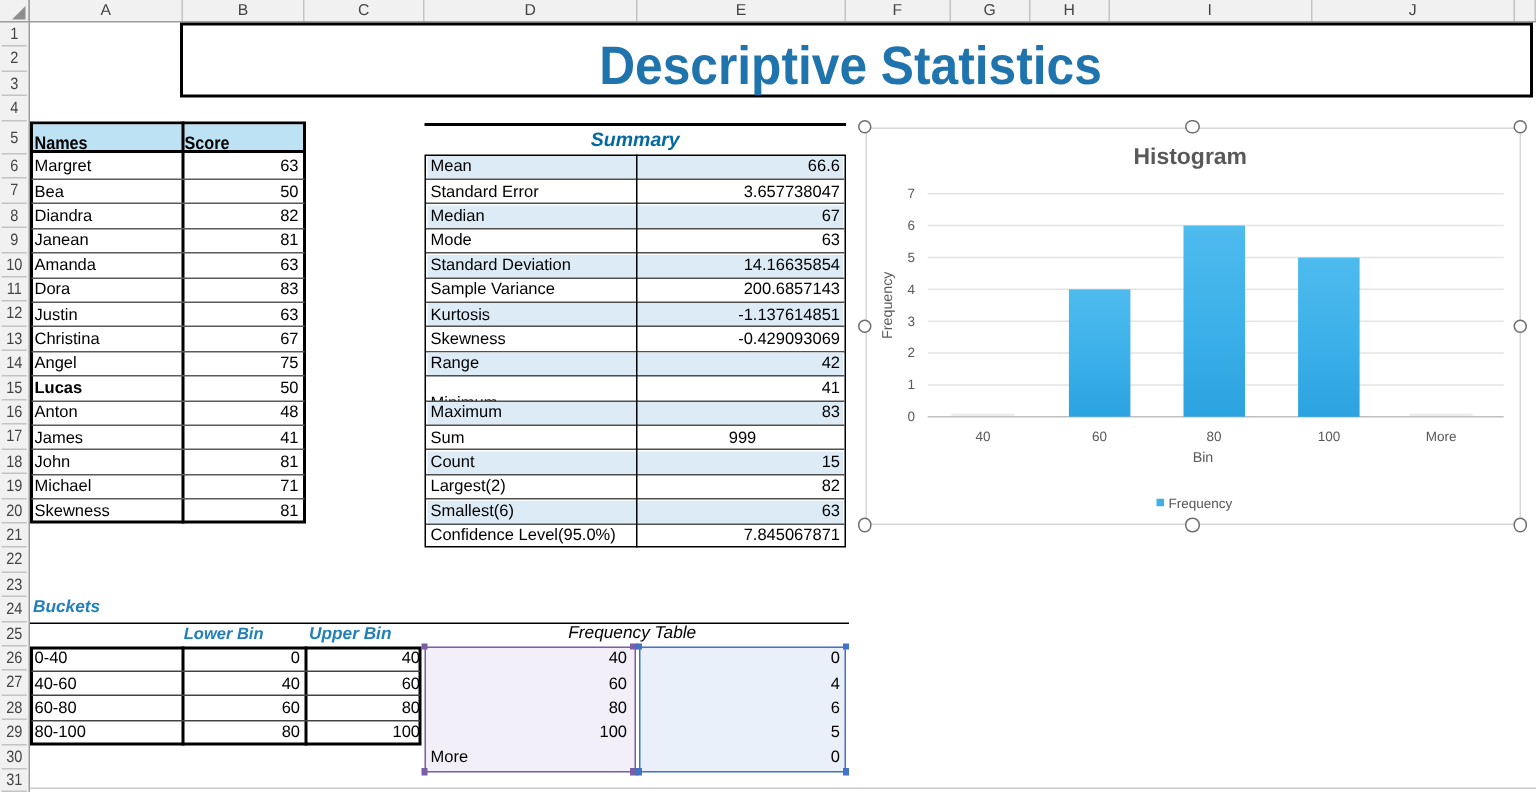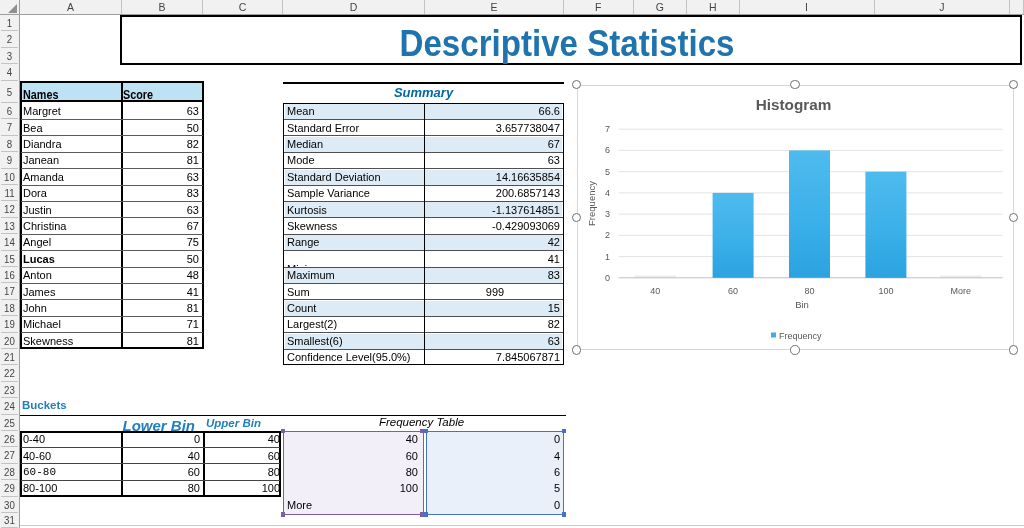--- a/index.html
+++ b/index.html
@@ -159,36 +159,36 @@
 <div class="cell r" style="left:430px;top:319.4px;width:130px;">82</div>
 <div class="abs" style="left:284px;top:332.1px;width:279px;height:1px;background:#4f4f4f;"></div>
 <div class="abs" style="left:285px;top:333.6px;width:277px;height:15.4px;background:#dcebf6;"></div>
 <div class="cell" style="left:287px;top:335.8px;">Smallest(6)</div>
 <div class="cell r" style="left:430px;top:335.8px;width:130px;">63</div>
 <div class="abs" style="left:284px;top:348.5px;width:279px;height:1px;background:#4f4f4f;"></div>
 <div class="cell" style="left:287px;top:352.2px;">Confidence Level(95.0%)</div>
 <div class="cell r" style="left:430px;top:352.2px;width:130px;">7.845067871</div>
 <div class="abs" style="left:423.5px;top:103.0px;width:1.6px;height:262.4px;background:#000;"></div>
 <div class="abs" style="left:20px;top:414.5px;width:546px;height:1.6px;background:#000;"></div>
-<div class="cell" style="left:22px;top:400px;font-weight:bold;color:#2180ba;font-size:11.5px;">Buckets</div>
-<div class="cell" style="left:122.5px;top:417.5px;font-weight:bold;font-style:italic;color:#2180ba;font-size:15px;">Lower Bin</div>
+<div class="cell" style="left:22px;top:400px;font-weight:bold;font-style:italic;color:#2180ba;font-size:11.5px;">Buckets</div>
+<div class="cell" style="left:122.5px;top:417.5px;font-weight:bold;font-style:italic;color:#2180ba;font-size:11px;">Lower Bin</div>
 <div class="cell" style="left:206px;top:417.5px;font-weight:bold;font-style:italic;color:#2180ba;font-size:11.5px;">Upper Bin</div>
 <div class="abs" style="left:281px;top:416px;width:281px;text-align:center;font-size:11.5px;font-style:italic;color:#000;">Frequency Table</div>
 <div class="abs" style="left:20px;top:431.0px;width:261px;height:66.0px;background:#fff;border:2px solid #000;box-sizing:border-box;"></div>
 <div class="abs" style="left:121px;top:431.0px;width:2px;height:66.0px;background:#000;"></div>
 <div class="abs" style="left:202.5px;top:431.0px;width:2px;height:66.0px;background:#000;"></div>
 <div class="cell" style="left:23px;top:434.2px;">0-40</div>
 <div class="cell r" style="left:123px;top:434.2px;width:77px;">0</div>
 <div class="cell r" style="left:205px;top:434.2px;width:75px;">40</div>
 <div class="abs" style="left:21px;top:446.9px;width:259px;height:1px;background:#444;"></div>
 <div class="cell" style="left:23px;top:450.6px;">40-60</div>
 <div class="cell r" style="left:123px;top:450.6px;width:77px;">40</div>
 <div class="cell r" style="left:205px;top:450.6px;width:75px;">60</div>
 <div class="abs" style="left:21px;top:463.3px;width:259px;height:1px;background:#444;"></div>
-<div class="cell" style="left:23px;top:467.0px;font-family:Liberation Mono, monospace;">60-80</div>
+<div class="cell" style="left:23px;top:467.0px;">60-80</div>
 <div class="cell r" style="left:123px;top:467.0px;width:77px;">60</div>
 <div class="cell r" style="left:205px;top:467.0px;width:75px;">80</div>
 <div class="abs" style="left:21px;top:479.7px;width:259px;height:1px;background:#444;"></div>
 <div class="cell" style="left:23px;top:483.4px;">80-100</div>
 <div class="cell r" style="left:123px;top:483.4px;width:77px;">80</div>
 <div class="cell r" style="left:205px;top:483.4px;width:75px;">100</div>
 <div class="abs" style="left:283px;top:431px;width:140.5px;height:83.5px;background:#f3eff9;border:1.4px solid #7b5fa5;box-sizing:border-box;"></div>
 <div class="abs" style="left:425.5px;top:431px;width:138.5px;height:83.5px;background:#e9f0fa;border:1.4px solid #4472c4;box-sizing:border-box;"></div>
 <div class="abs" style="left:281.1px;top:428.8px;width:4.4px;height:4.4px;background:#7b5fa5;"></div>
 <div class="abs" style="left:420.3px;top:428.8px;width:4.4px;height:4.4px;background:#7b5fa5;"></div>

